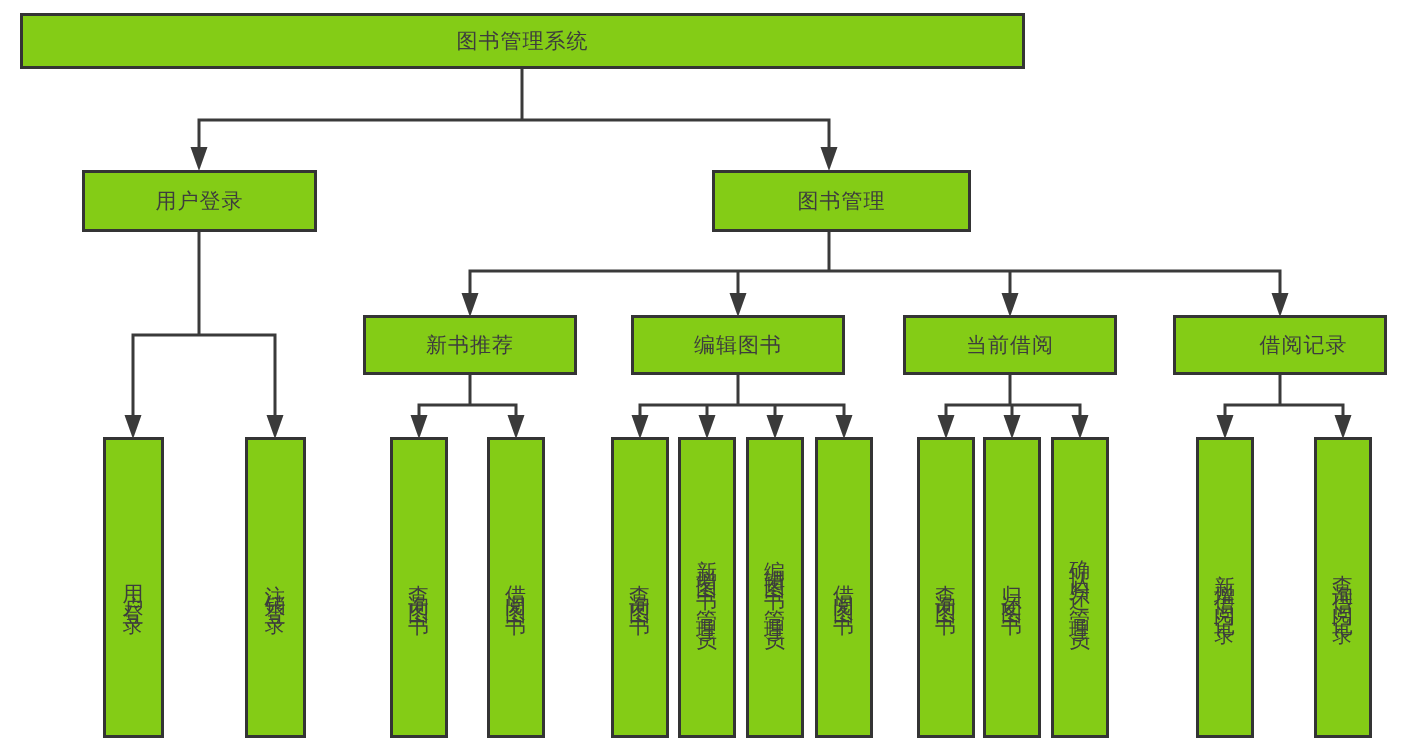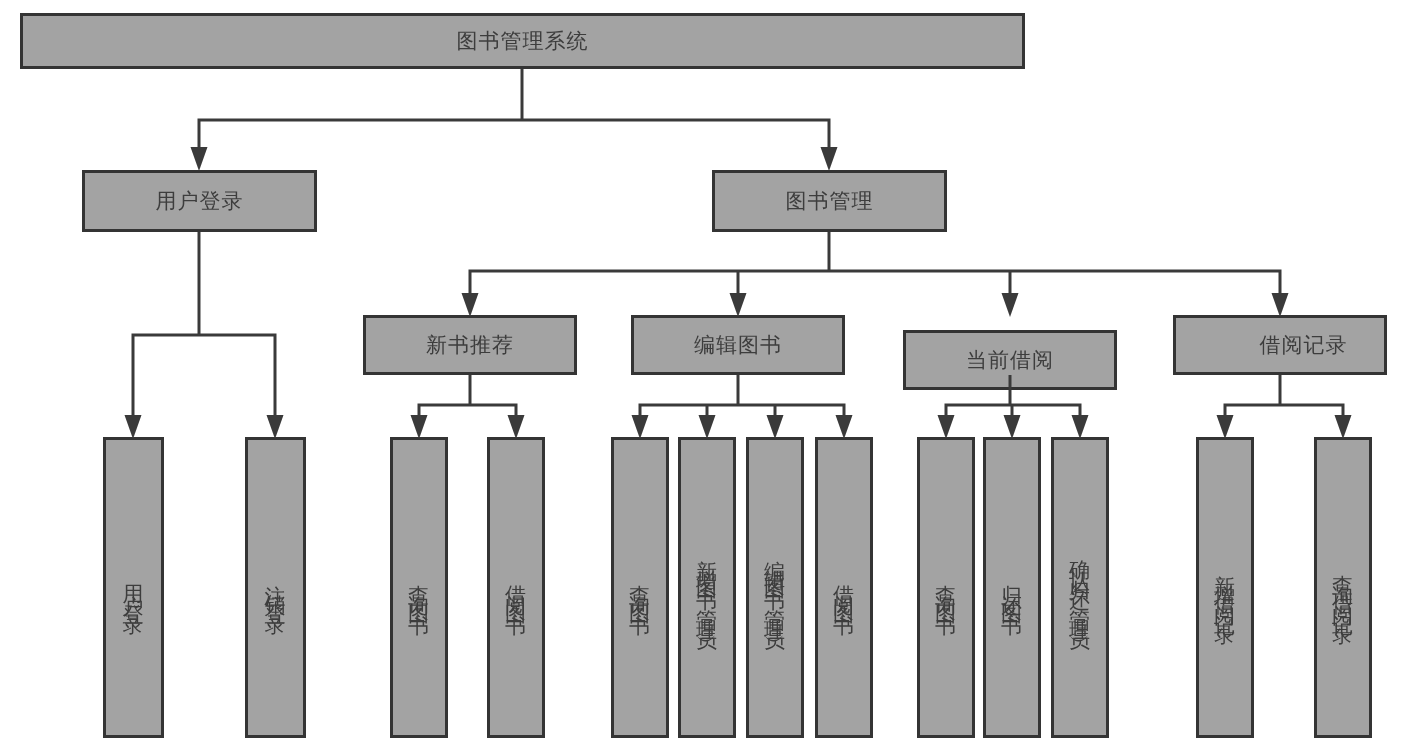--- a/index.html
+++ b/index.html
@@ -17,21 +17,21 @@
   svg.connectors {
     position: absolute; left: 0; top: 0;
     width: 1405px; height: 747px;
     z-index: 2;
     pointer-events: none;
   }
   .node {
     position: absolute;
     box-sizing: border-box;
     border: 3px solid #343434;
-    background: #a3a3a3;
+    background: #84cc16;
     display: flex;
     align-items: center;
     justify-content: center;
     color: #3d3d3d;
     z-index: 1;
   }
   .hlabel {
     font-size: 21px;
     letter-spacing: 1px;
     white-space: nowrap;
@@ -39,21 +39,21 @@
   .vbox .vlabel {
     writing-mode: vertical-rl;
     text-orientation: mixed;
     font-size: 21px;
     letter-spacing: 10px;
     line-height: 1;
     white-space: nowrap;
   }
   .root-box   { left: 20px;  top: 13px;  width: 1005px; height: 56px; }
   .l2-a       { left: 82px;  top: 170px; width: 235px;  height: 62px; }
-  .l2-b       { left: 712px; top: 170px; width: 235px;  height: 62px; }
+  .l2-b       { left: 712px; top: 170px; width: 259px;  height: 62px; }
   .l3         { top: 315px;  width: 214px; height: 60px; }
   .vbox       { top: 437px;  height: 301px; }
   .w61        { width: 61px; }
   .w58        { width: 58px; }
   .watermark {
     position: absolute;
     right: 4px; bottom: 1px;
     font-size: 23px;
     color: rgba(197,197,197,0.92);
     z-index: 10;
@@ -131,21 +131,21 @@
   <div class="node l2-b">
     <span class="hlabel">图书管理</span>
   </div>
 
   <div class="node l3" style="left:363px;">
     <span class="hlabel">新书推荐</span>
   </div>
   <div class="node l3" style="left:631px;">
     <span class="hlabel">编辑图书</span>
   </div>
-  <div class="node l3" style="left:903px;margin-top:15px;">
+  <div class="node l3" style="left:903px;">
     <span class="hlabel">当前借阅</span>
   </div>
   <div class="node l3" style="left:1173px;padding-left:47px;">
     <span class="hlabel">借阅记录</span>
   </div>
 
   <div class="node vbox w61" style="left:103px;">
     <span class="vlabel">用户登录</span>
   </div>
   <div class="node vbox w61" style="left:245px;">

